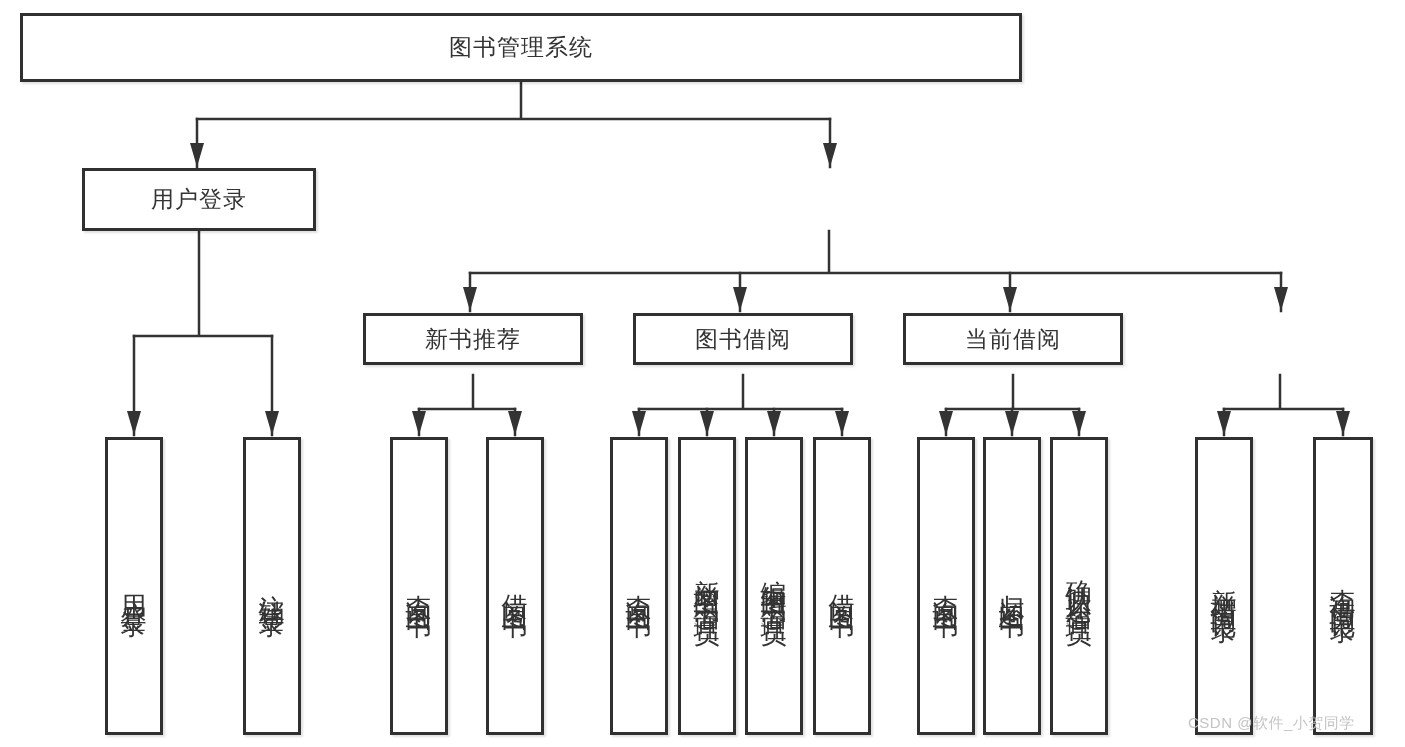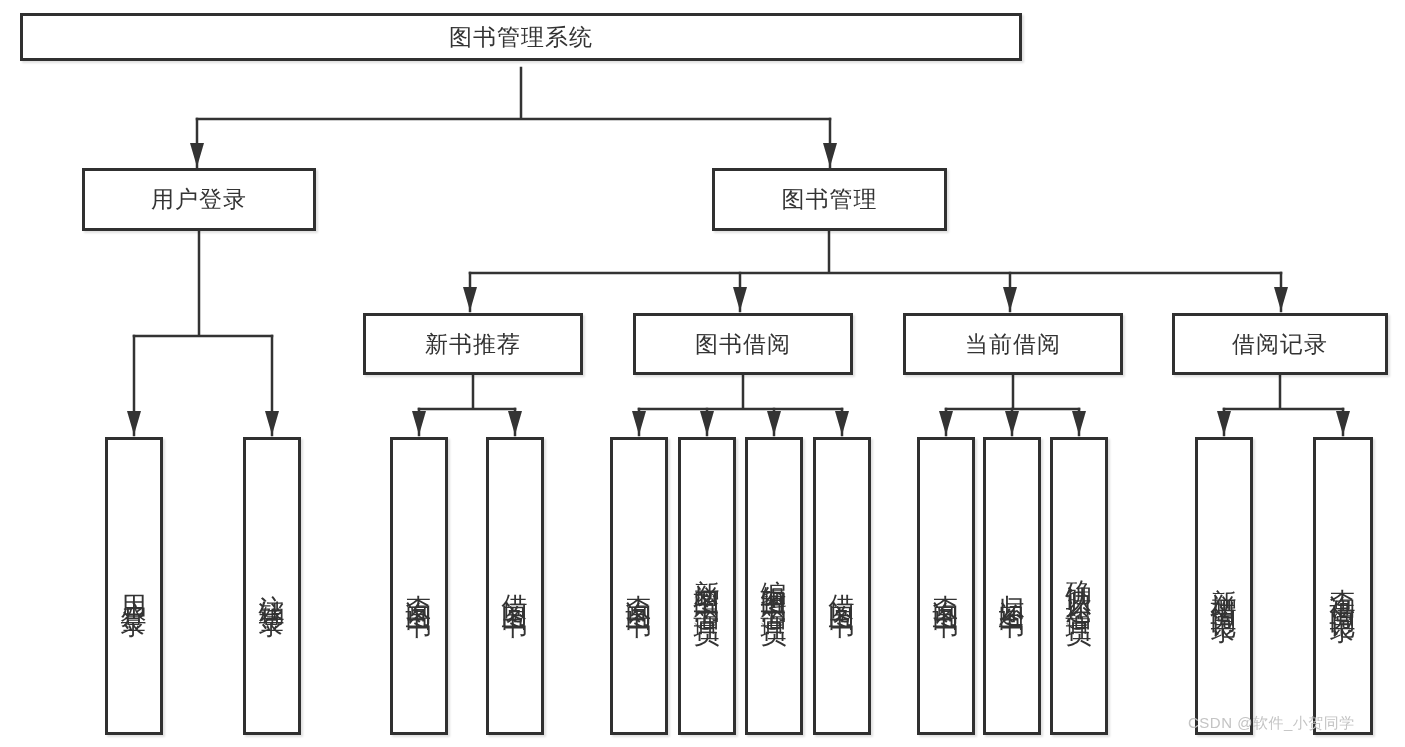--- a/index.html
+++ b/index.html
@@ -23,21 +23,21 @@
     box-shadow:2px 2px 2px rgba(0,0,0,0.12);
   }
   .h .hlabel {
     font-size:23px;
     letter-spacing:1px;
     color:#333333;
     white-space:nowrap;
   }
   .root-box { }
   .lvl2 { top:168px; height:63px; }
-  .lvl3 { top:313px; height:62px; width:220px; }
+  .lvl3 { top:313px; height:52px; width:220px; }
   .v { top:437px; width:58px; height:298px; }
   .vlabel {
     writing-mode:vertical-rl;
     text-orientation:mixed;
     font-size:26px;
     letter-spacing:6px;
     line-height:1;
     color:#333333;
   }
   .watermark {
@@ -85,42 +85,36 @@
       <line x1="774" y1="409" x2="774" y2="435" marker-end="url(#arr)"></line>
       <line x1="842" y1="409" x2="842" y2="435" marker-end="url(#arr)"></line>
       <line x1="946" y1="409" x2="946" y2="435" marker-end="url(#arr)"></line>
       <line x1="1012" y1="409" x2="1012" y2="435" marker-end="url(#arr)"></line>
       <line x1="1079" y1="409" x2="1079" y2="435" marker-end="url(#arr)"></line>
       <line x1="1224" y1="409" x2="1224" y2="435" marker-end="url(#arr)"></line>
       <line x1="1343" y1="409" x2="1343" y2="435" marker-end="url(#arr)"></line>
     </g>
   </svg>
 
-  <div class="box h root-box" style="left:20px;top:13px;width:1002px;height:48px">
+  <div class="box h root-box" style="left:20px;top:13px;width:1002px;height:69px">
     <span class="hlabel">图书管理系统</span>
   </div>
 
   <div class="box h lvl2" style="left:82px;width:234px">
     <span class="hlabel">用户登录</span>
-  </div>
-  <div class="box h lvl2" style="left:712px;width:235px">
-    <span class="hlabel">图书管理</span>
   </div>
 
   <div class="box h lvl3" style="left:363px">
     <span class="hlabel">新书推荐</span>
   </div>
   <div class="box h lvl3" style="left:903px">
     <span class="hlabel">当前借阅</span>
   </div>
   <div class="box h lvl3" style="left:633px">
     <span class="hlabel">图书借阅</span>
-  </div>
-  <div class="box h lvl3" style="left:1172px;width:216px">
-    <span class="hlabel">借阅记录</span>
   </div>
 
   <div class="box v" style="left:105px">
     <span class="vlabel">用户登录</span>
   </div>
   <div class="box v" style="left:243px">
     <span class="vlabel">注销登录</span>
   </div>
 
   <div class="box v" style="left:390px">

